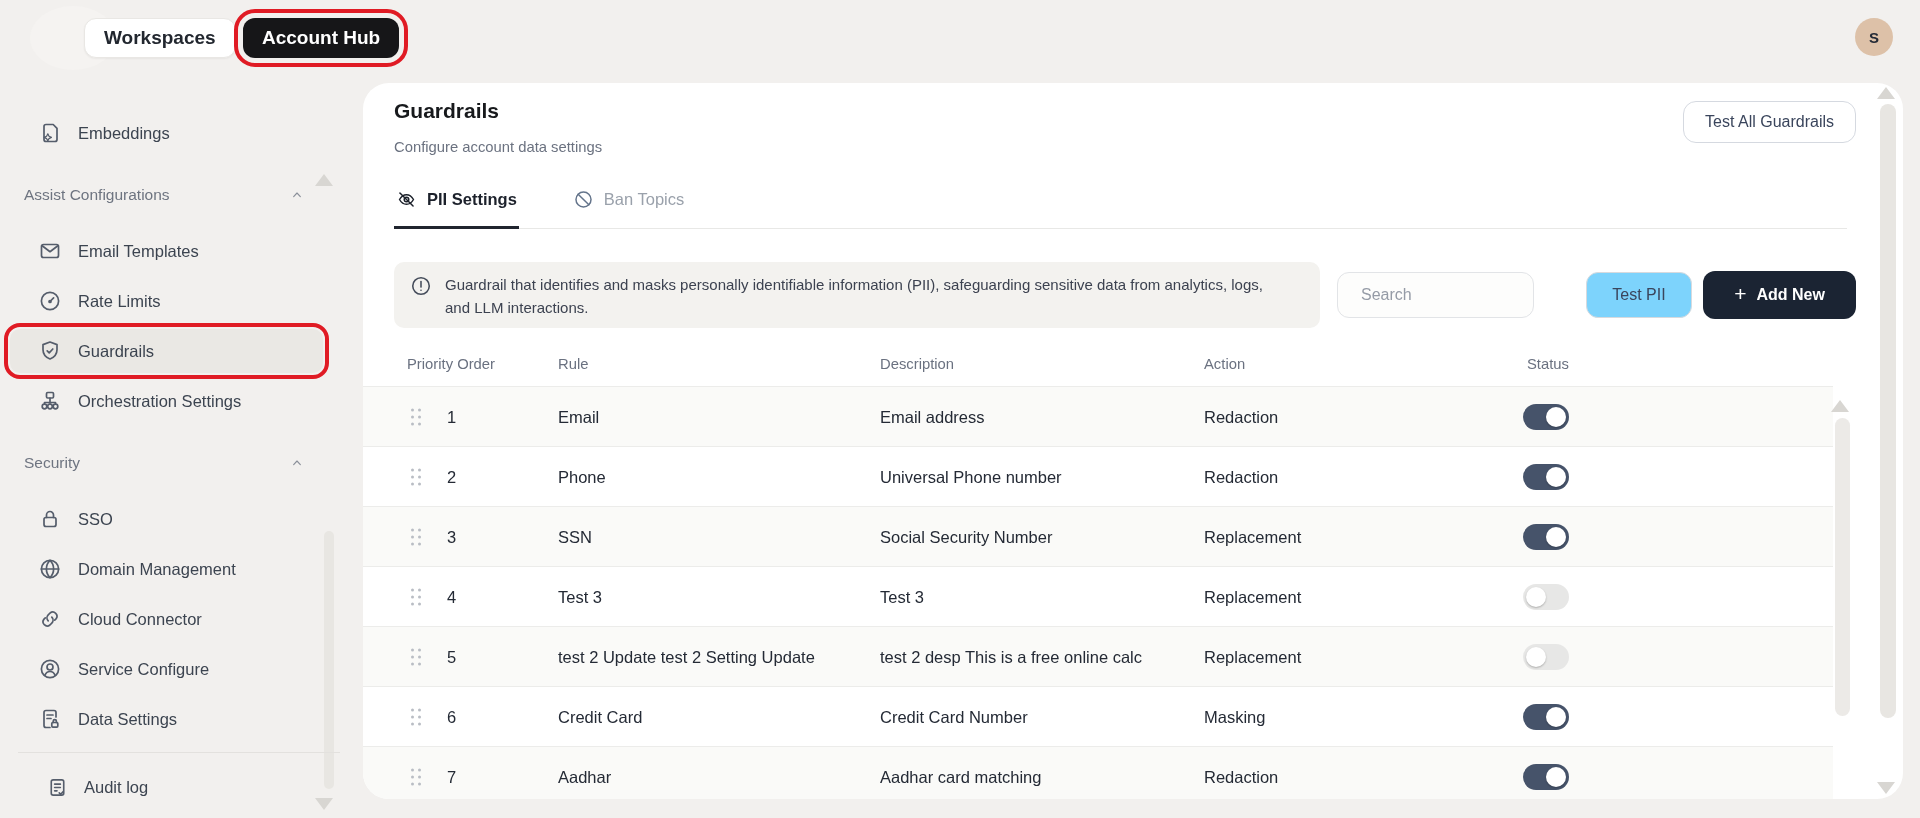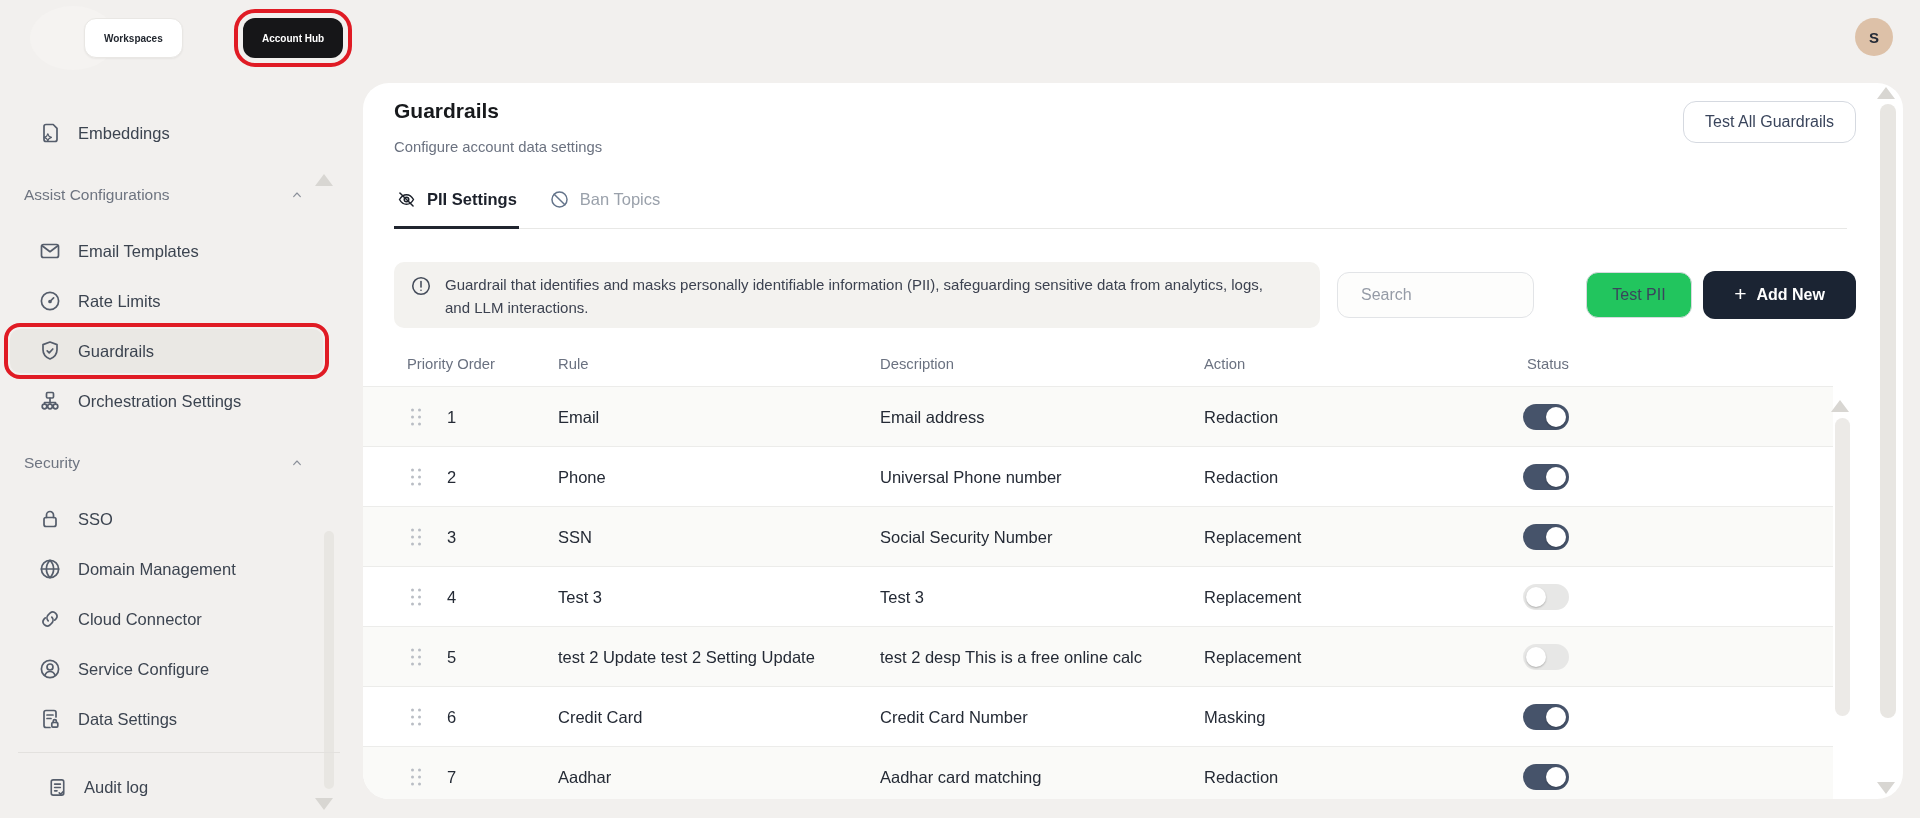--- a/index.html
+++ b/index.html
@@ -5,21 +5,21 @@
   * { margin:0; padding:0; box-sizing:border-box; }
   html,body { width:1920px; height:818px; overflow:hidden;
     font-family:"Liberation Sans", sans-serif;
     background:var(--page-bg,#f2f0ee); color:#20262f; }
 
   
   .topbar { position:absolute; left:0; top:0; width:1920px; height:76px; }
   .logo-ghost { position:absolute; left:30px; top:6px; width:86px; height:64px;
     border-radius:50%; background:#f5f3f1; }
   .pill-btn { position:absolute; top:18px; height:40px; border-radius:12px;
-    display:flex; align-items:center; padding:0 19px; font-size:10px; font-weight:700;
+    display:flex; align-items:center; padding:0 19px; font-size:19px; font-weight:700;
     cursor:pointer; }
   .btn-workspaces { left:84px; background:#ffffff; color:#22272f;
     border:1px solid #e9e7e4; box-shadow:0 1px 2px rgba(0,0,0,.05); }
   .btn-account-hub { left:243px; background:var(--dark-btn,#161618); color:#fff;
     outline:4px solid var(--accent-red,#e01b24); outline-offset:5px; }
   .avatar { position:absolute; right:27px; top:18px; width:38px; height:38px;
     border-radius:50%; background:#ddc1a8; color:#232a36; font-size:15px; font-weight:700;
     display:flex; align-items:center; justify-content:center; cursor:pointer; }
 
   
@@ -54,21 +54,21 @@
   
   .card { position:absolute; left:363px; top:83px; width:1540px; height:716px;
     background:#fff; border-radius:26px; overflow:hidden; }
   .page-title { position:absolute; left:31px; top:16px; font-size:21px; font-weight:700; color:#17191c; }
   .page-subtitle { position:absolute; left:31px; top:56px; font-size:14.8px; color:#6b7280; }
   .btn-test-all { position:absolute; right:47px; top:18px; height:42px; border-radius:13px;
     background:#fff; border:1px solid #d5d9e0; color:#3a455c; font-size:16px;
     display:flex; align-items:center; padding:0 21px; cursor:pointer; }
 
   .tabs { position:absolute; left:31px; right:56px; top:100px; height:46px;
-    display:flex; gap:28px; border-bottom:1px solid #e8e8e6; }
+    display:flex; gap:52px; border-bottom:1px solid #e8e8e6; }
   .tab { display:flex; align-items:center; gap:10px; font-size:16.5px; padding:0 2px 12px;
     cursor:pointer; position:relative; }
   .tab .ico { width:21px; height:21px; }
   .tab.active { color:#1c212b; font-weight:700; }
   .tab.active .ico { color:#1c212b; }
   .tab.active::after { content:""; position:absolute; left:0; right:0; bottom:-1px; height:3px; background:#20252f; }
   .tab.inactive { color:#9aa1ab; }
   .tab.inactive .ico { color:#64748b; }
 
   .banner { position:absolute; left:31px; top:179px; width:926px; height:66px;
@@ -78,21 +78,21 @@
 
   .search-box { position:absolute; left:974px; top:189px; width:197px; height:46px;
     background:#fdfdfc; border:1px solid #e2e4e7; border-radius:12px;
     display:flex; align-items:center; padding:0 14px; gap:9px; }
   .search-box .ico { width:18px; height:18px; color:#8d939e; }
   .search-box input { border:none; outline:none; background:transparent; width:160px;
     font-size:16px; color:#20262f; font-family:inherit; }
   .search-box input::placeholder { color:#959ba6; }
 
   .btn-test-pii { position:absolute; left:1223px; top:189px; width:106px; height:46px;
-    background:#22c55e; border:1px solid #d7dade; border-radius:12px; color:#3a455c;
+    background:#7dd3fc; border:1px solid #d7dade; border-radius:12px; color:#3a455c;
     font-size:16px; display:flex; align-items:center; justify-content:center; cursor:pointer; }
   .btn-add-new { position:absolute; left:1340px; top:188px; width:153px; height:48px;
     background:var(--add-new,#1b2433); border-radius:12px; color:#fff; font-size:16px; font-weight:600;
     display:flex; align-items:center; justify-content:center; gap:10px; cursor:pointer; }
   .btn-add-new .plus { font-size:21px; font-weight:400; margin-top:-2px; }
 
   
   .thead { position:absolute; left:0; right:70px; top:267px; height:36px; font-size:14.8px; color:#6a7180; }
   .thead span { position:absolute; top:6px; }
   .th-priority { left:44px; } .th-rule { left:195px; } .th-desc { left:517px; }

